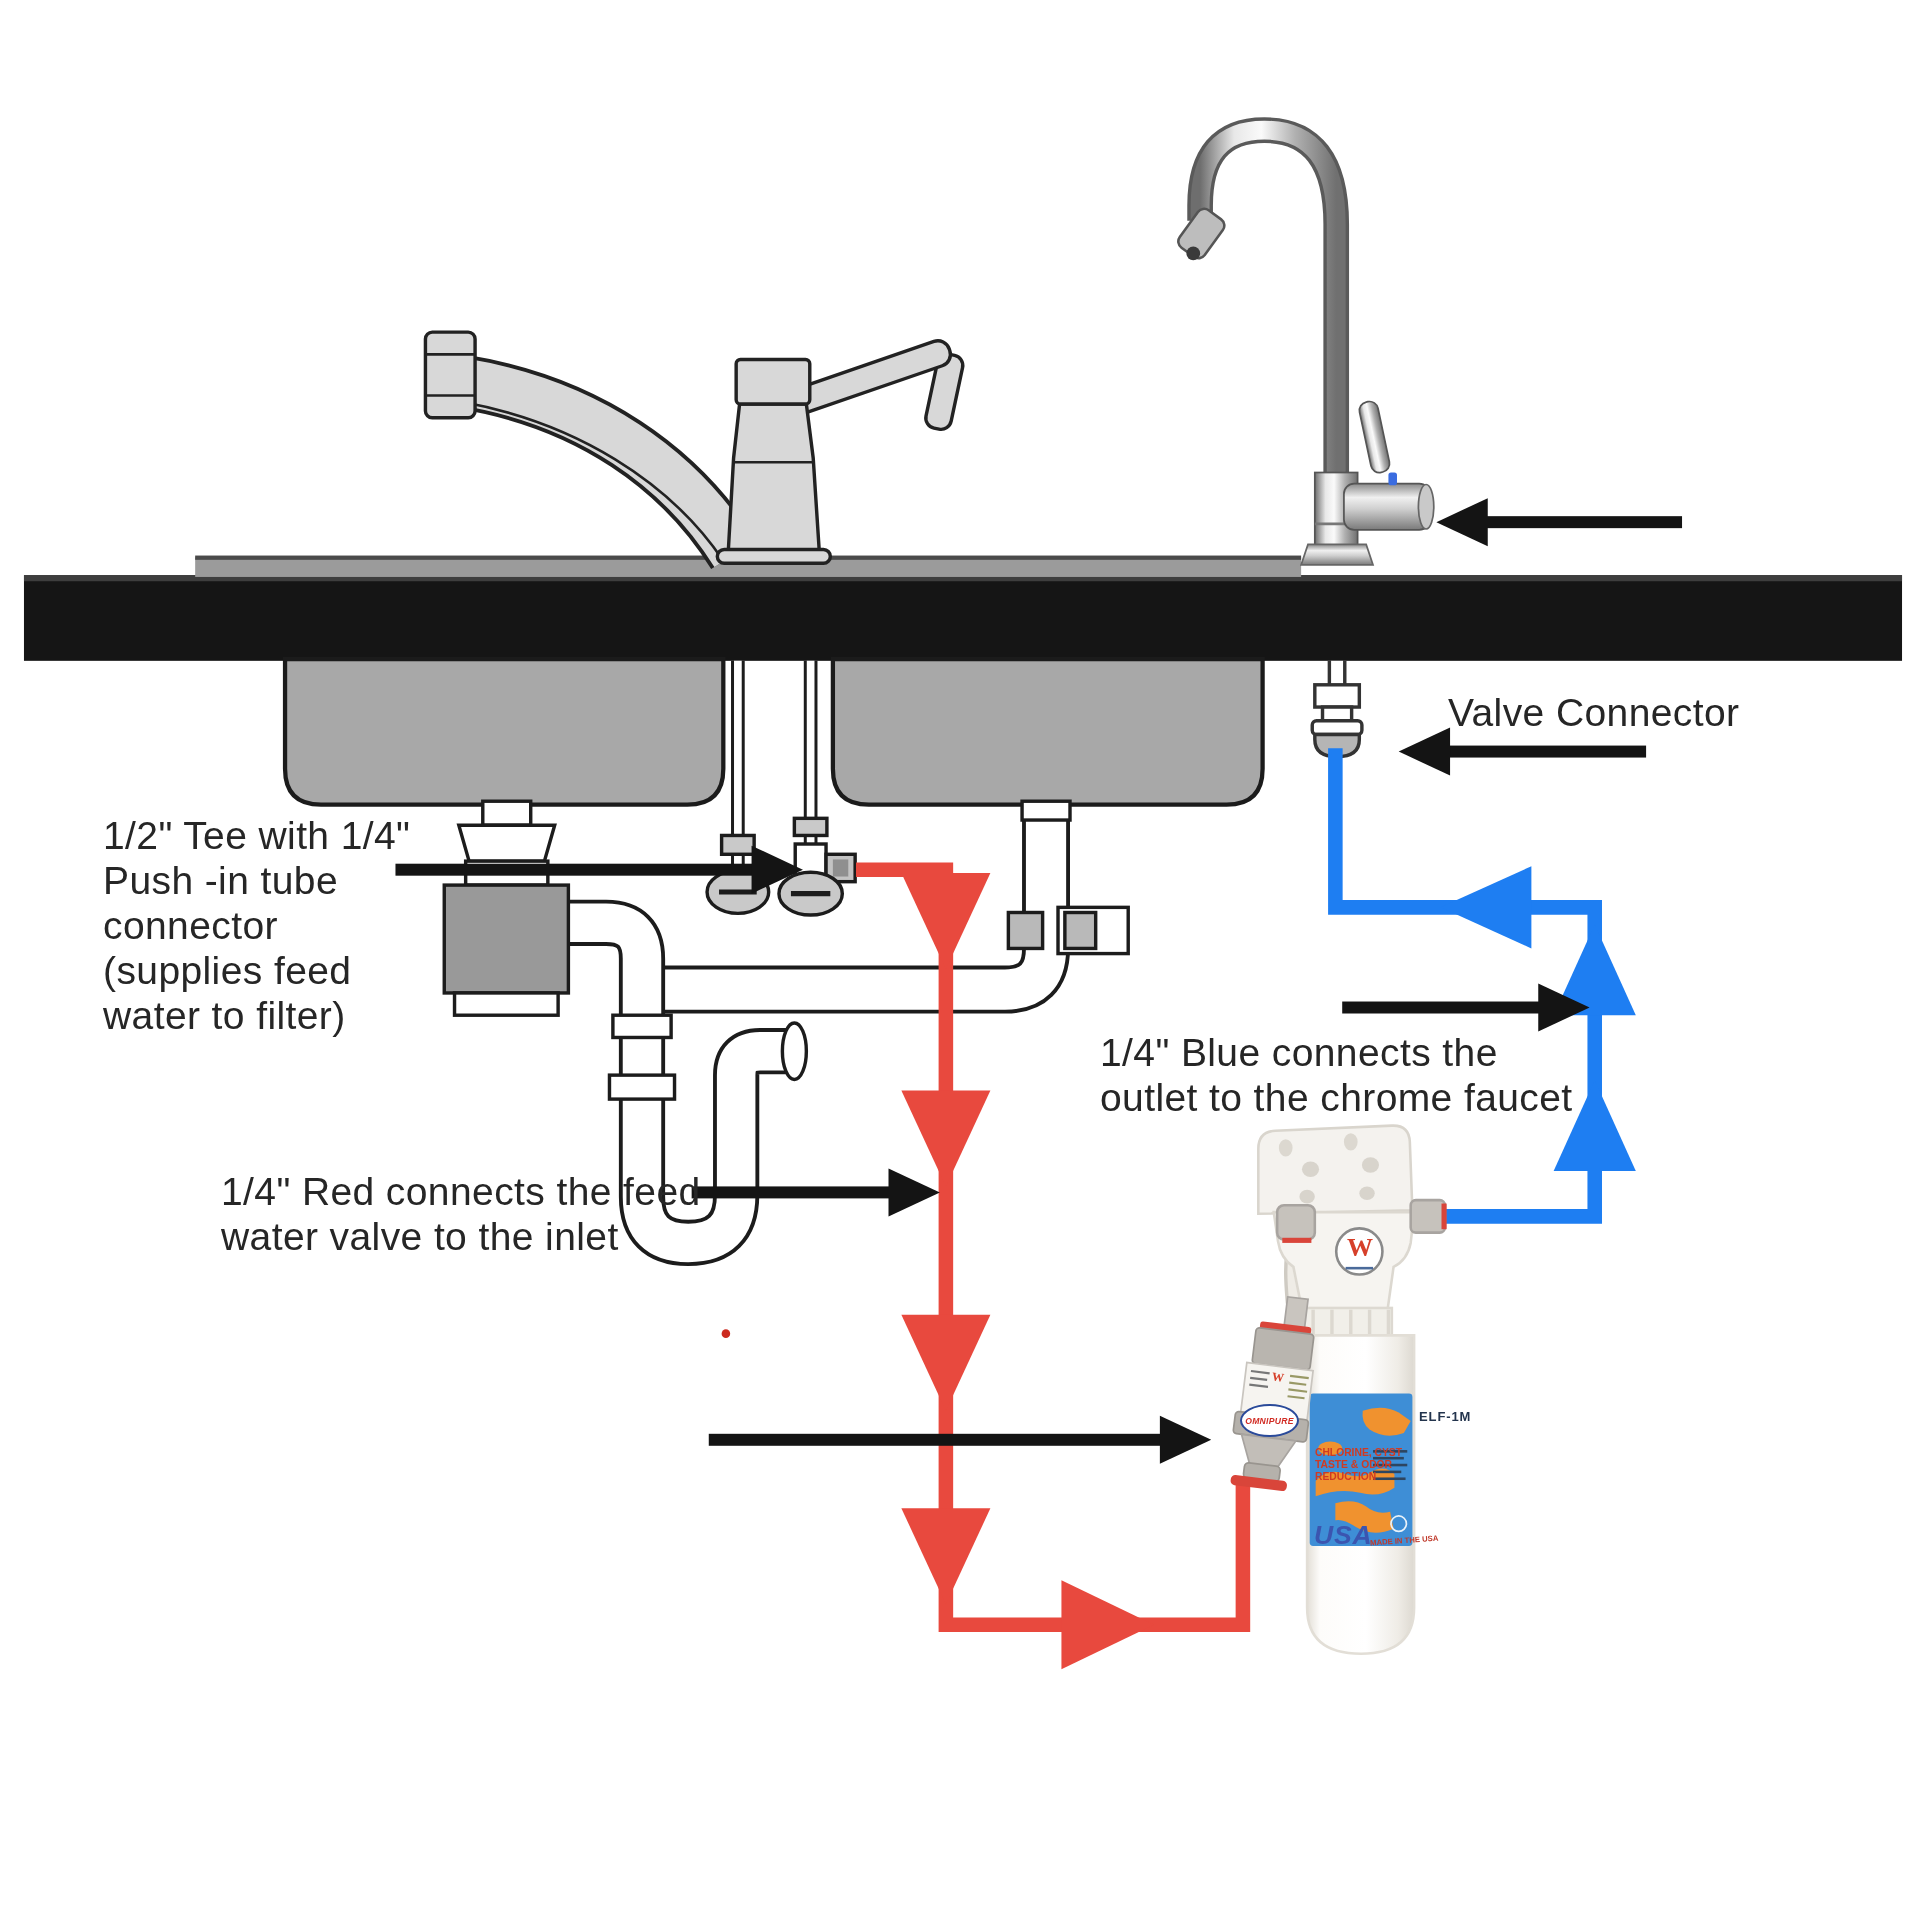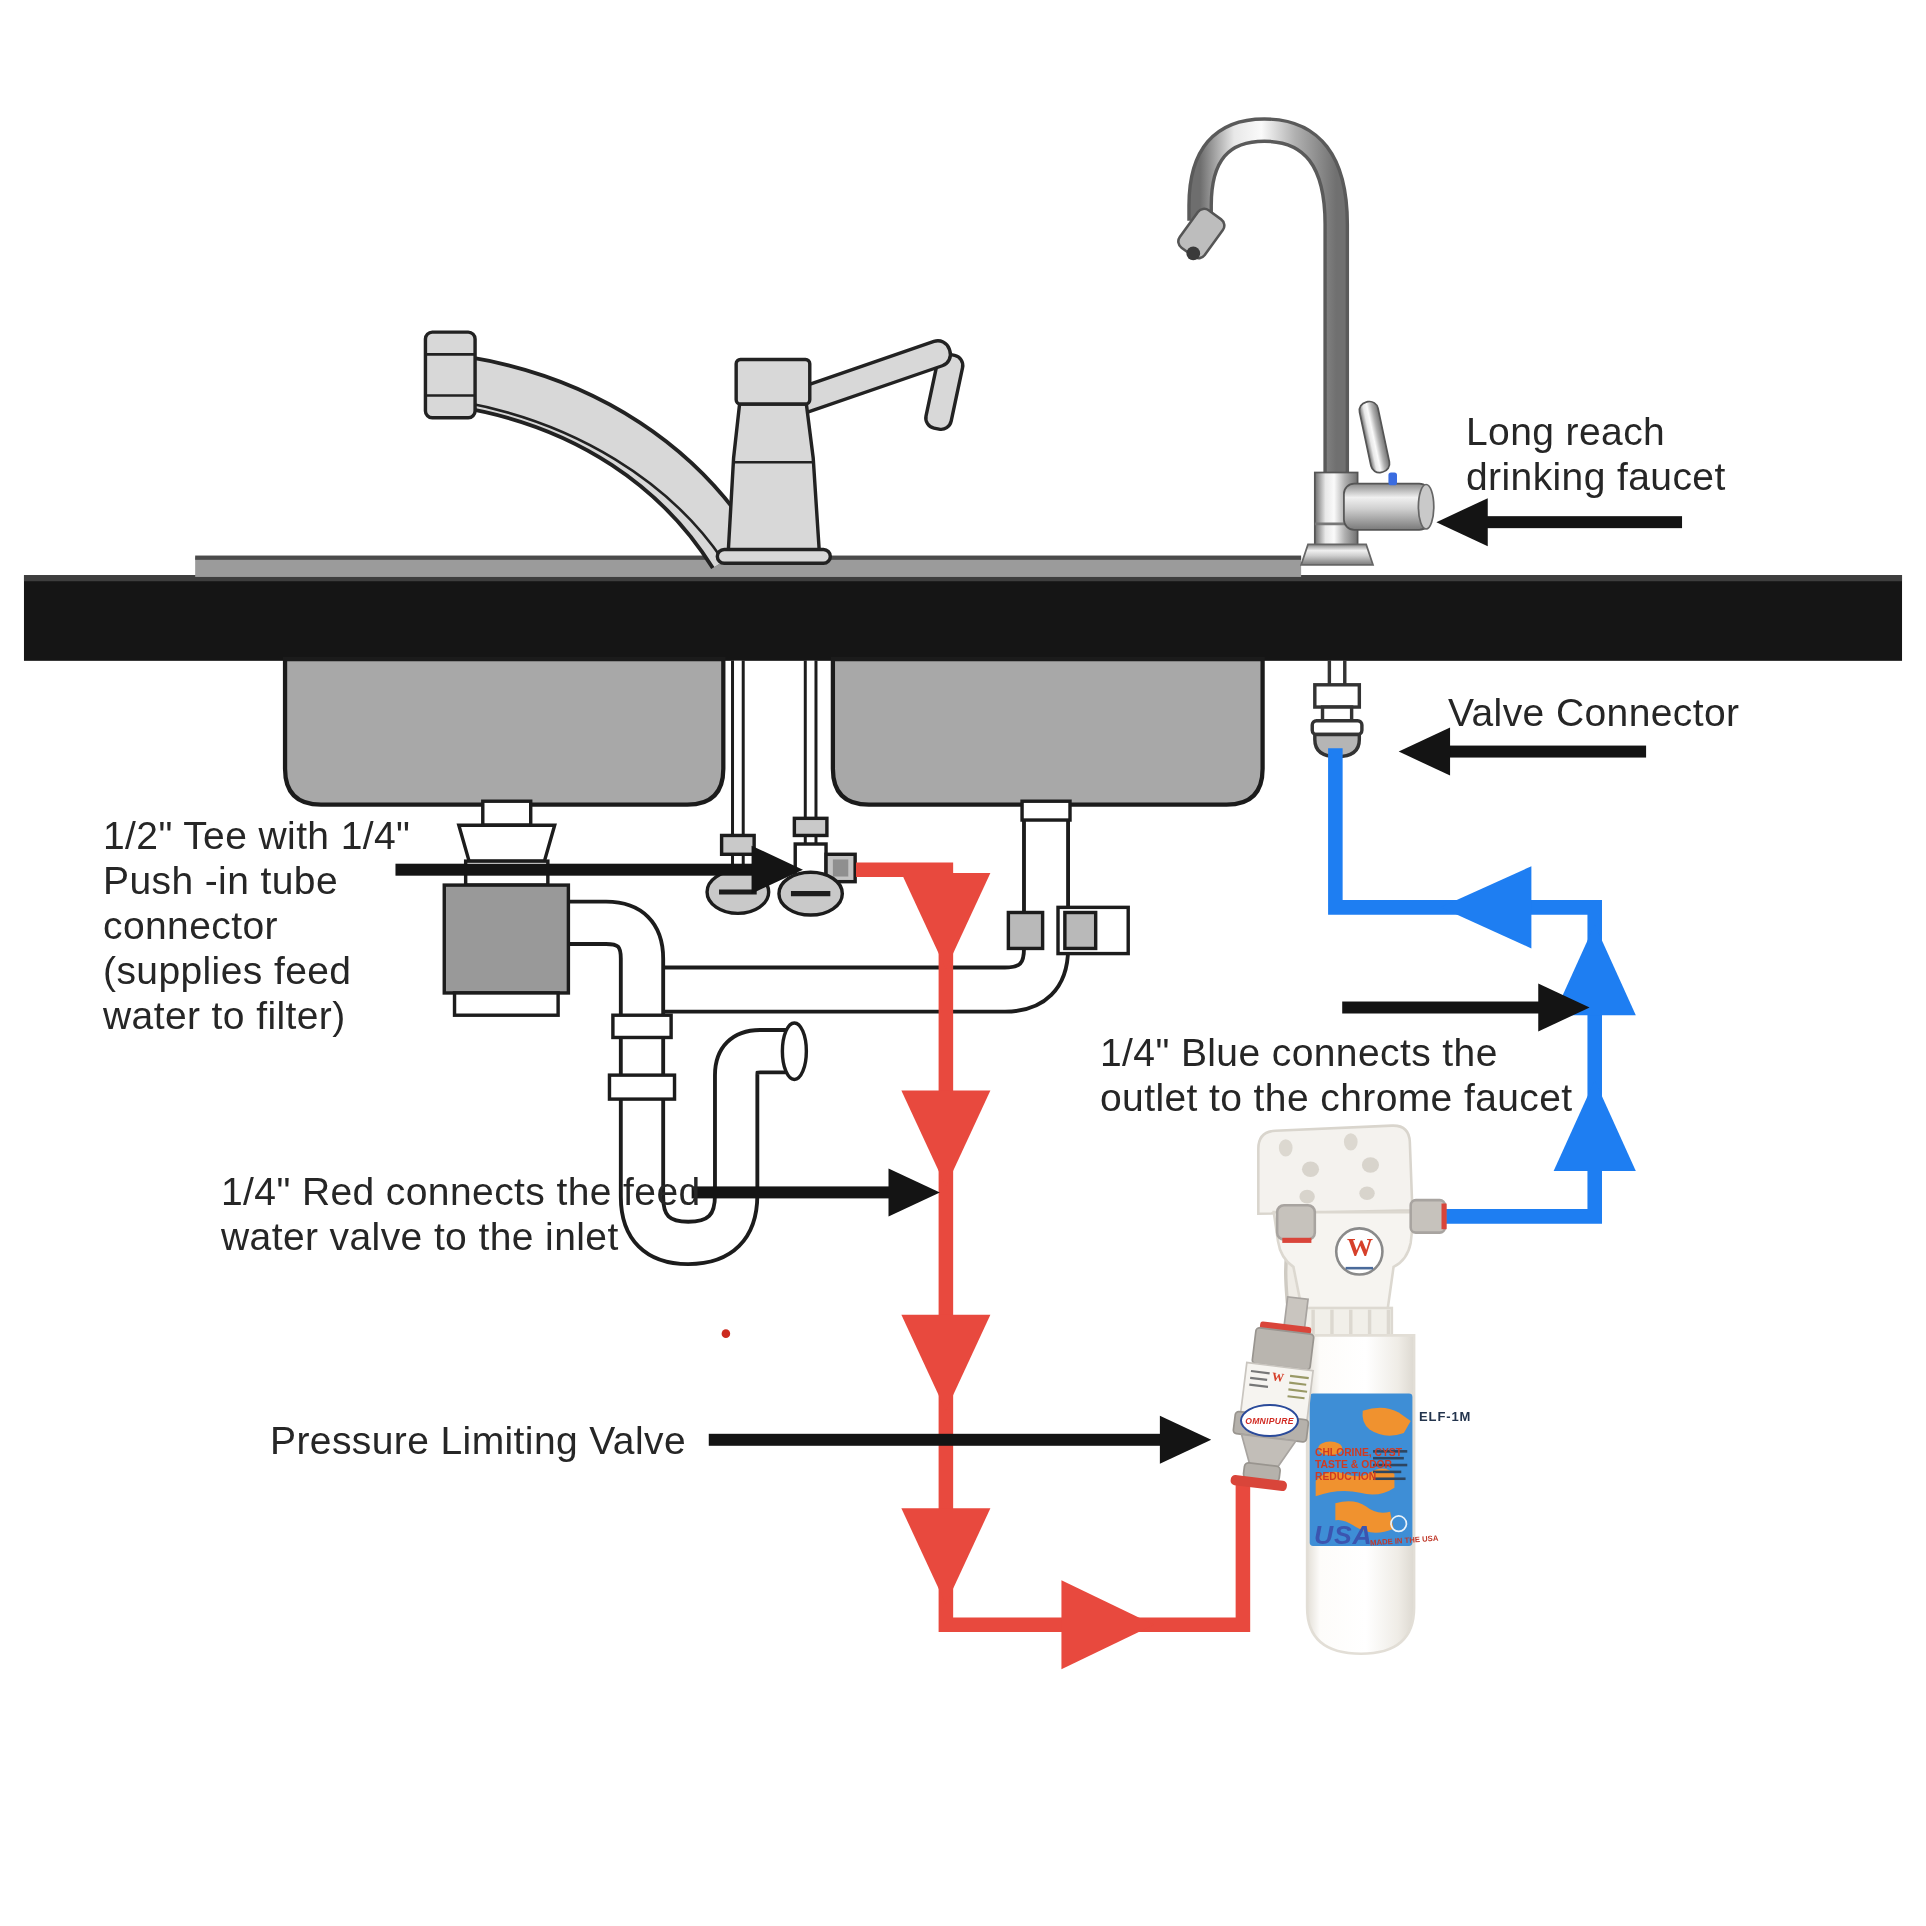--- a/index.html
+++ b/index.html
@@ -253,26 +253,23 @@
   </g>
 </svg>
 
 <div class="lbl" style="left:103px;top:813px;">1/2" Tee with 1/4"
 Push -in tube
 connector
 (supplies feed
 water to filter)</div>
 <div class="lbl" style="left:221px;top:1169px;">1/4" Red connects the feed
 water valve to the inlet</div>
-<div class="lbl" style="left:270px;top:1418px;">Pressure Limiting Valve</div>
 <div class="lbl" style="left:1100px;top:1030px;">1/4" Blue connects the
 outlet to the chrome faucet</div>
 <div class="lbl" style="left:1448px;top:690px;">Valve Connector</div>
-<div class="lbl" style="left:1466px;top:409px;">Long reach
-drinking faucet</div>
 
 <div class="brand-oval" style="left:1240px;top:1404px;">OMNIPURE</div>
 <div class="lbl-sm model" style="left:1377px;top:1409px;">ELF-1M</div>
 <div class="lbl-sm claim" style="left:1315px;top:1447px;">CHLORINE, CYST
 TASTE &amp; ODOR
 REDUCTION</div>
 <div class="lbl-sm usa" style="left:1314px;top:1520px;">USA</div>
 <div class="lbl-sm made" style="left:1370px;top:1536px;">MADE IN THE USA</div>
 <div class="lbl-sm wmark" style="left:1347px;top:1233px;">W</div>
 <div class="lbl-sm wmark-sm" style="left:1272px;top:1370px;">W</div>

